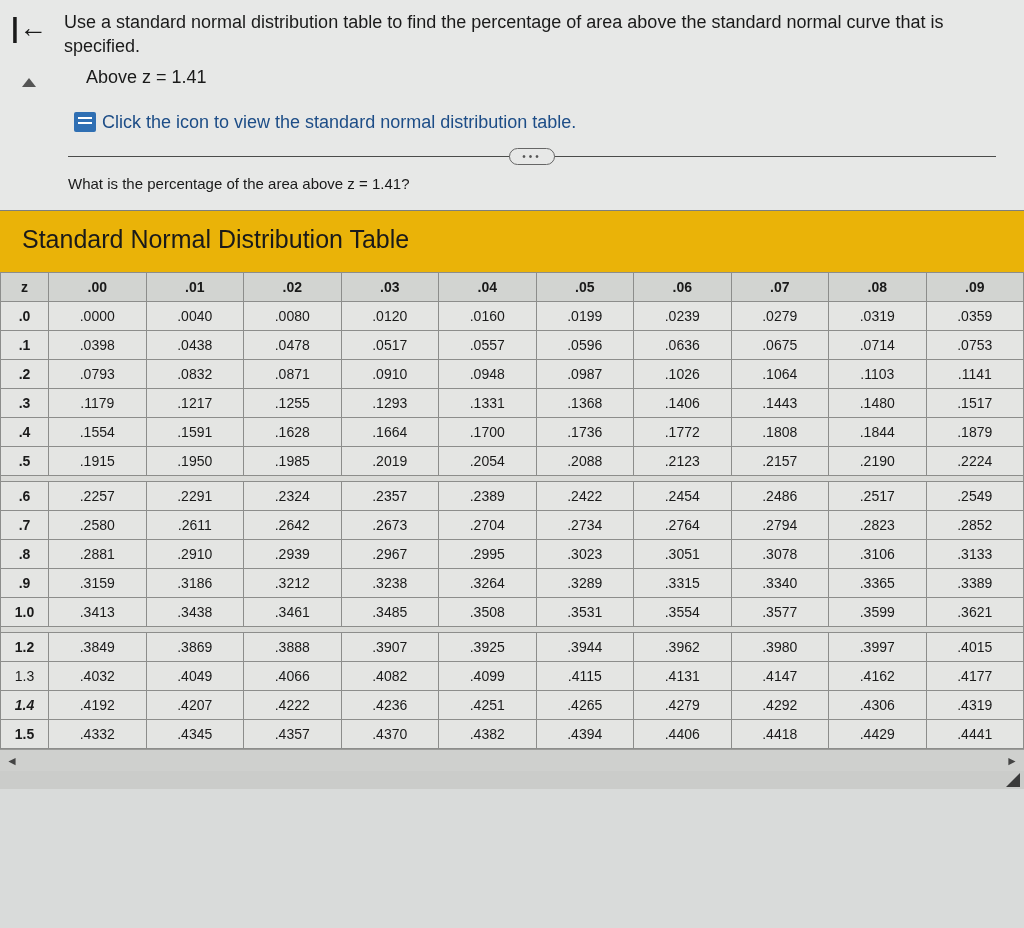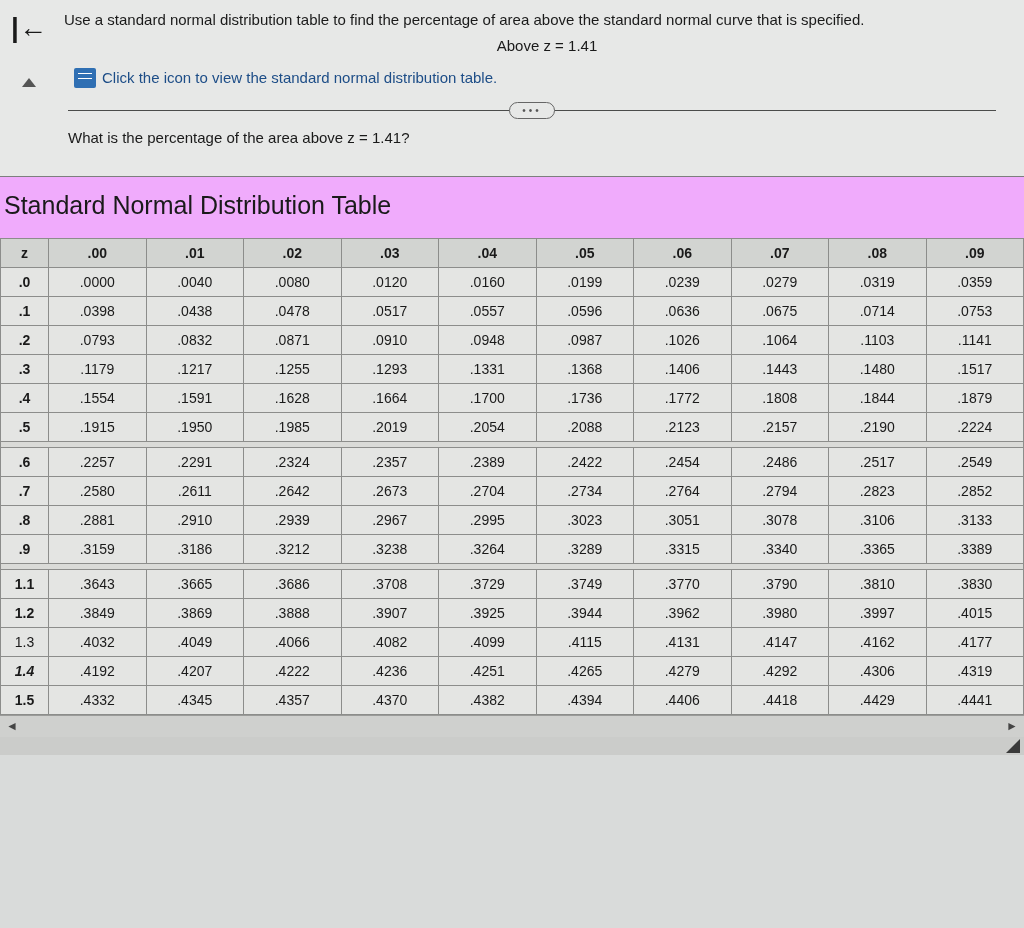--- a/index.html
+++ b/index.html
@@ -35,45 +35,45 @@
     line-height: 1;
     user-select: none;
   }
   .up-tri {
     width: 0; height: 0;
     border-left: 7px solid transparent;
     border-right: 7px solid transparent;
     border-bottom: 9px solid #555;
     margin-top: 18px;
   }
-  .instr-col { flex: 1; font-size: 15px; line-height: 1.35; }
-  .instr-sub { padding-left: 22px; margin-top: 6px; text-align: center; }
-  .icon-row { display: flex; align-items: center; gap: 6px; margin-top: 11px; padding-left: 10px;}
+  .instr-col { flex: 1; font-size: 18px; line-height: 1.35; }
+  .instr-sub { padding-left: 22px; margin-top: 6px; }
+  .icon-row { display: flex; align-items: center; gap: 6px; margin-top: 21px; padding-left: 10px;}
   .book-icon {
     width: 22px; height: 20px; background: #2f6fb3; border-radius: 2px; position: relative;
     flex: 0 0 22px;
   }
   .book-icon::before, .book-icon::after {
     content: ""; position: absolute; background: #fff; height: 1.5px; left: 4px; right: 4px;
   }
   .book-icon::before { top: 5px; }
   .book-icon::after { top: 10px; }
   .link-text { color: #1d4d87; cursor: pointer; }
   .hr-block { margin: 22px 12px 10px 60px; position: relative; }
   .hr-line { border: none; border-top: 1.5px solid #4b4c4b; margin:0; }
   .pill {
     position: absolute; left: 50%; top: -8px; transform: translateX(-50%);
     border: 1.5px solid #666; border-radius: 10px; background: #e7e8e7;
     width: 46px; height: 17px; display:flex; align-items:center; justify-content:center;
     font-size: 10px; letter-spacing: 3px; color:#555; cursor:pointer;
   }
-  .question-line { margin: 18px 12px 16px 60px; font-size: 15px; }
+  .question-line { margin: 18px 12px 4px 60px; font-size: 15px; }
   .section-title {
-    font-size: 25px; font-weight: 400; padding: 14px 0 18px 4px;
-    background: #f0abfc;
+    font-size: 25px; font-weight: 400; padding: 14px 0 18px 22px;
+    background: #eab308;
   }
   .table-wrap {
     background: #d6d7d5;
     font-size: 14px;
   }
   table {
     border-collapse: collapse; width: 100%;
     table-layout: fixed;
   }
   th, td {
@@ -284,35 +284,35 @@
           <td>.3186</td>
           <td>.3212</td>
           <td>.3238</td>
           <td>.3264</td>
           <td>.3289</td>
           <td>.3315</td>
           <td>.3340</td>
           <td>.3365</td>
           <td>.3389</td>
         </tr>
+        <tr>
+          <td style="font-weight: bold;">1.0</td>
+          <td>.3413</td>
+          <td>.3438</td>
+          <td>.3461</td>
+          <td>.3485</td>
+          <td>.3508</td>
+          <td>.3531</td>
+          <td>.3554</td>
+          <td>.3577</td>
+          <td>.3599</td>
+          <td>.3621</td>
+        </tr>
         <tr class="spacer">
           <td colspan="11"></td>
-        </tr>
-        <tr>
-          <td style="font-weight: bold;">1.1</td>
-          <td>.3643</td>
-          <td>.3665</td>
-          <td>.3686</td>
-          <td>.3708</td>
-          <td>.3729</td>
-          <td>.3749</td>
-          <td>.3770</td>
-          <td>.3790</td>
-          <td>.3810</td>
-          <td>.3830</td>
         </tr>
         <tr>
           <td style="font-weight: bold;">1.2</td>
           <td>.3849</td>
           <td>.3869</td>
           <td>.3888</td>
           <td>.3907</td>
           <td>.3925</td>
           <td>.3944</td>
           <td>.3962</td>

